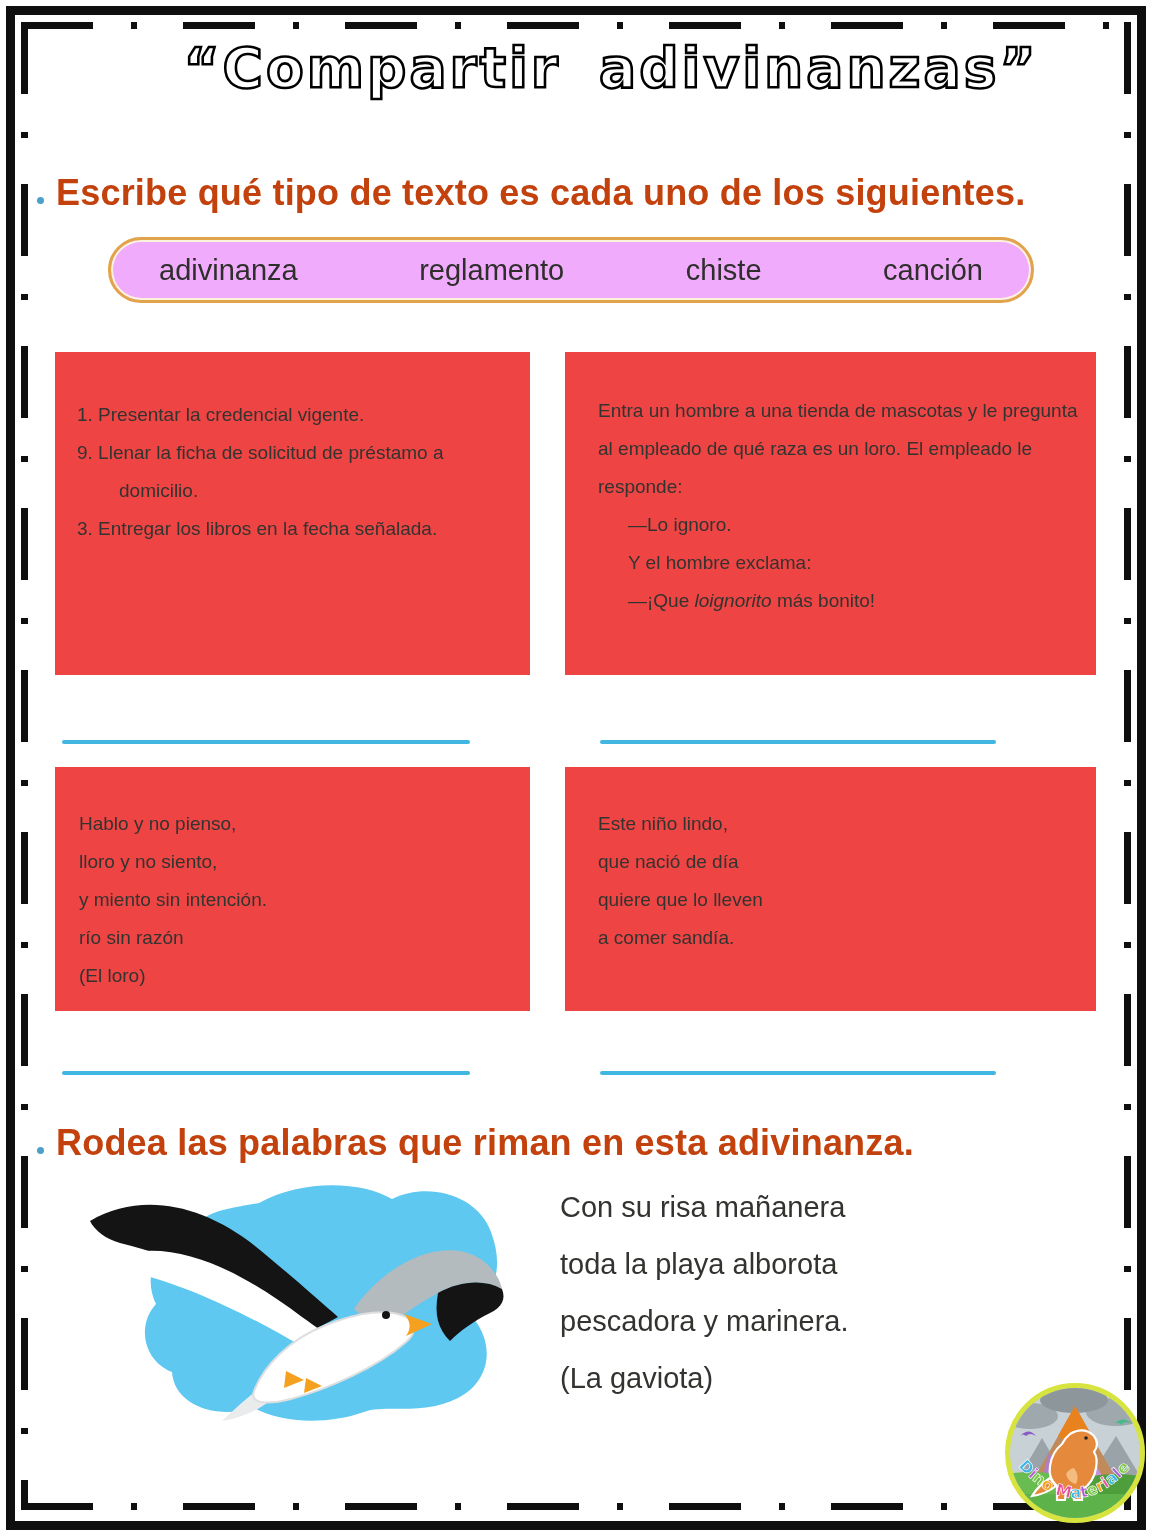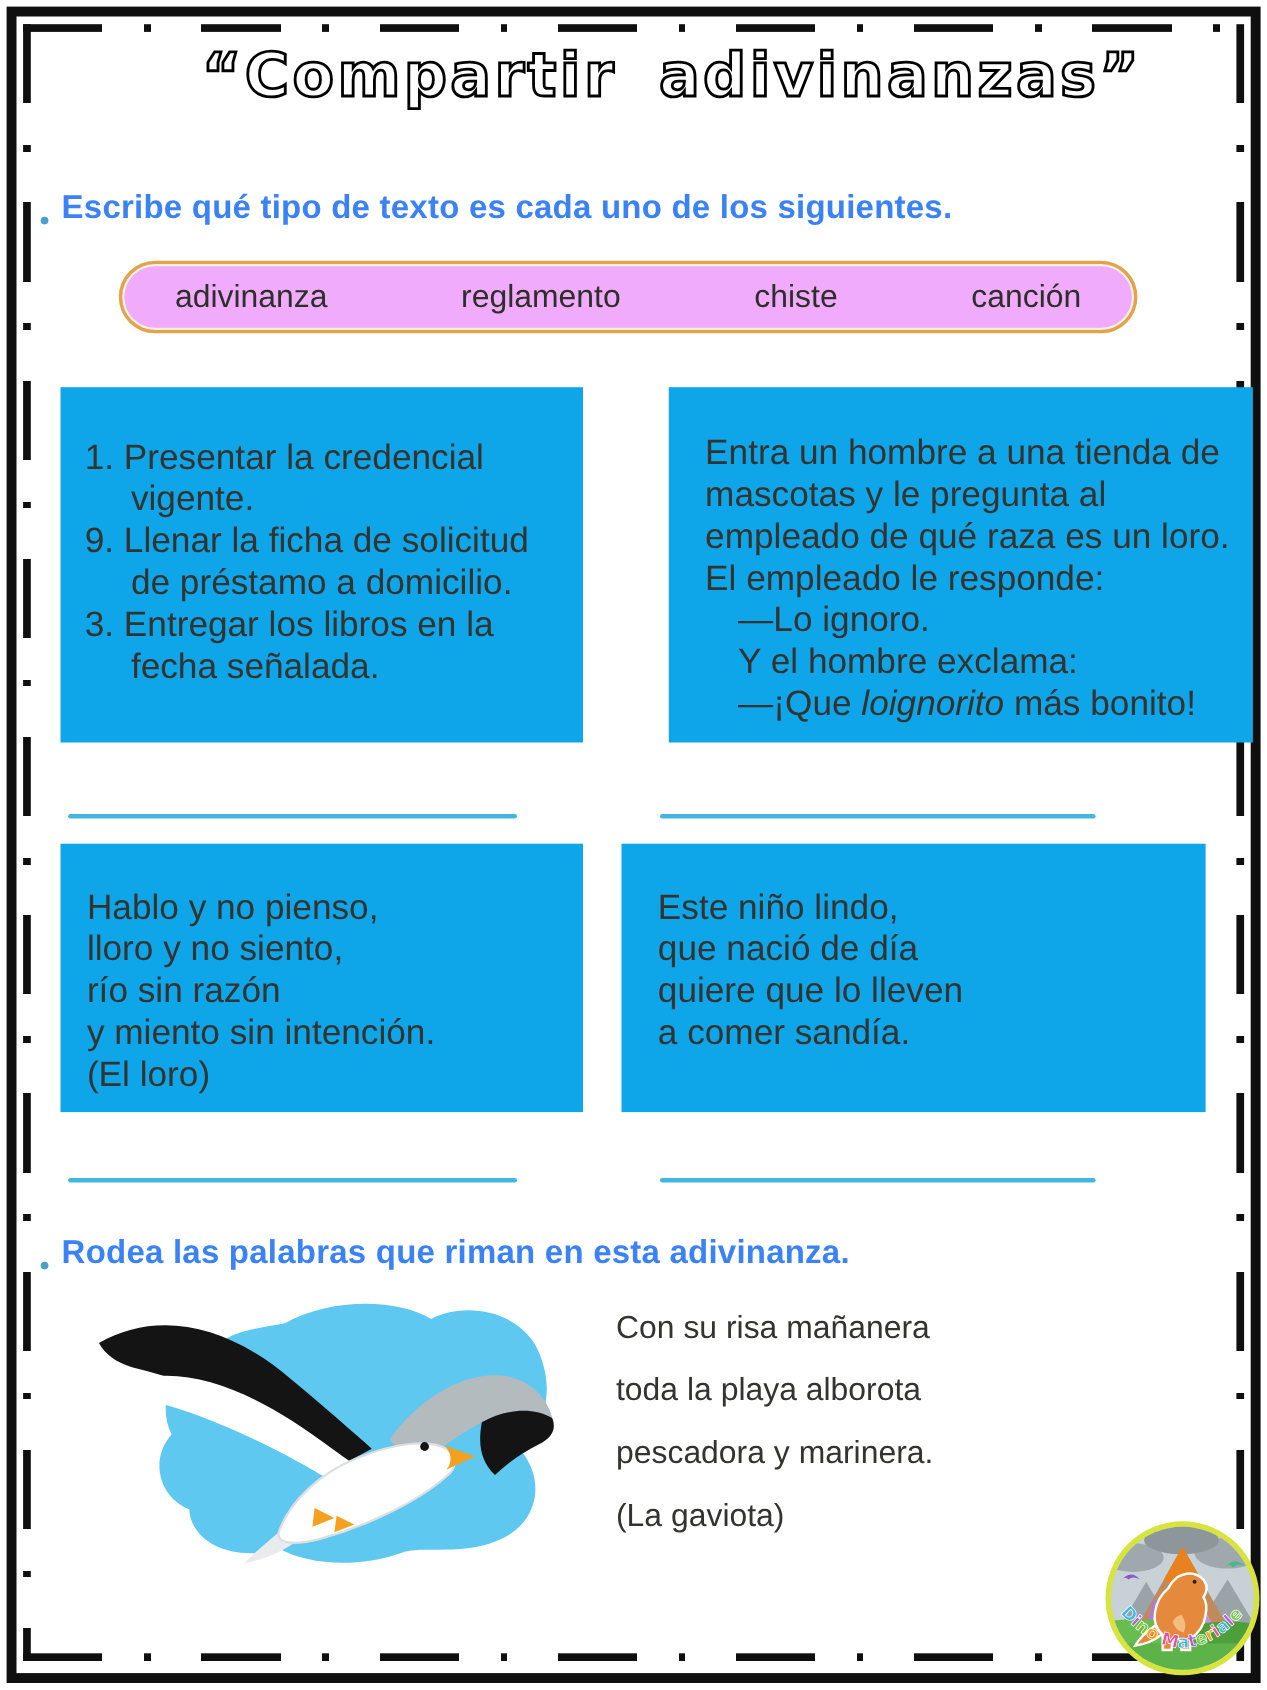--- a/index.html
+++ b/index.html
@@ -14,36 +14,36 @@
     background-image:repeating-linear-gradient(180deg,#0f0f0f 0 72px,transparent 72px 110px,#0f0f0f 110px 116px,transparent 116px 162px);}
   .dash-top{top:22px;}
   .dash-bottom{top:1503px;}
   .dash-left{left:21px;}
   .dash-right{left:1124px;}
   
   .title{position:absolute;left:0;top:36px;width:100%;text-align:center;
     font-family:"DejaVu Sans",sans-serif;font-weight:800;font-size:55px;letter-spacing:3px;word-spacing:16px;
     color:#ffffff;-webkit-text-stroke:2.6px #000;text-shadow:0 0 1px #000;margin-left:35px;}
   
-  .instr{position:absolute;font-size:30px;font-weight:700;color:#3b82f6;letter-spacing:.2px;}
+  .instr{position:absolute;font-size:36px;font-weight:700;color:#c2410c;letter-spacing:.2px;}
   .instr1{left:56px;top:172px;width:1020px;}
   .instr2{left:56px;top:1122px;width:1020px;}
   .bullet-dot{position:absolute;width:7px;height:7px;border-radius:50%;background:#4aa0c8;}
   .bd1{left:37px;top:197px;}
   .bd2{left:37px;top:1147px;}
   
   .wordbank{position:absolute;left:108px;top:237px;width:926px;height:66px;
     border:3px solid #e2a44a;border-radius:36px;background:#f0abfc;
     display:flex;align-items:center;justify-content:space-between;padding:0 48px;box-sizing:border-box;
     box-shadow:inset 0 0 0 2px #fdf3dd;}
   .wordbank span{font-size:29px;font-weight:500;color:#2e2e2b;}
   
-  .cream{position:absolute;background:#0ea5e9;box-sizing:border-box;font-size:32px;font-weight:500;color:#333330;line-height:38px;}
+  .cream{position:absolute;background:#ef4444;box-sizing:border-box;font-size:19px;font-weight:500;color:#333330;line-height:38px;}
   .box-reglas{left:55px;top:352px;width:475px;height:323px;padding:44px 14px 10px 22px;}
-  .box-chiste{left:565px;top:352px;width:531px;height:323px;padding:40px 4px 10px 33px;margin-left:43px;}
+  .box-chiste{left:565px;top:352px;width:531px;height:323px;padding:40px 4px 10px 33px;}
   .box-loro{left:55px;top:767px;width:475px;height:244px;padding:38px 14px 10px 24px;}
   .box-sandia{left:565px;top:767px;width:531px;height:244px;padding:38px 20px 0 33px;}
   .rule-item{padding-left:42px;text-indent:-42px;}
   .dlg{margin-left:30px;}
   .ital{font-style:italic;}
   
   .ansline{position:absolute;height:4px;background:#41b6e0;border-radius:2px;}
   .al1a{left:62px;top:740px;width:408px;}
   .al1b{left:600px;top:740px;width:396px;}
   .al2a{left:62px;top:1071px;width:408px;}
@@ -90,22 +90,22 @@
     <div class="dlg">Y el hombre exclama:</div>
     <div class="dlg"><span>—¡Que </span><span class="ital">loignorito</span><span> más bonito!</span></div>
   </div>
 
   <div class="ansline al1a"></div>
   <div class="ansline al1b"></div>
 
   <div class="cream box-loro">
     <div>Hablo y no pienso,</div>
     <div>lloro y no siento,</div>
+    <div>y miento sin intención.</div>
     <div>río sin razón</div>
-    <div>y miento sin intención.</div>
     <div>(El loro)</div>
   </div>
 
   <div class="cream box-sandia">
     <div>Este niño lindo,</div>
     <div>que nació de día</div>
     <div>quiere que lo lleven</div>
     <div>a comer sandía.</div>
   </div>
 

